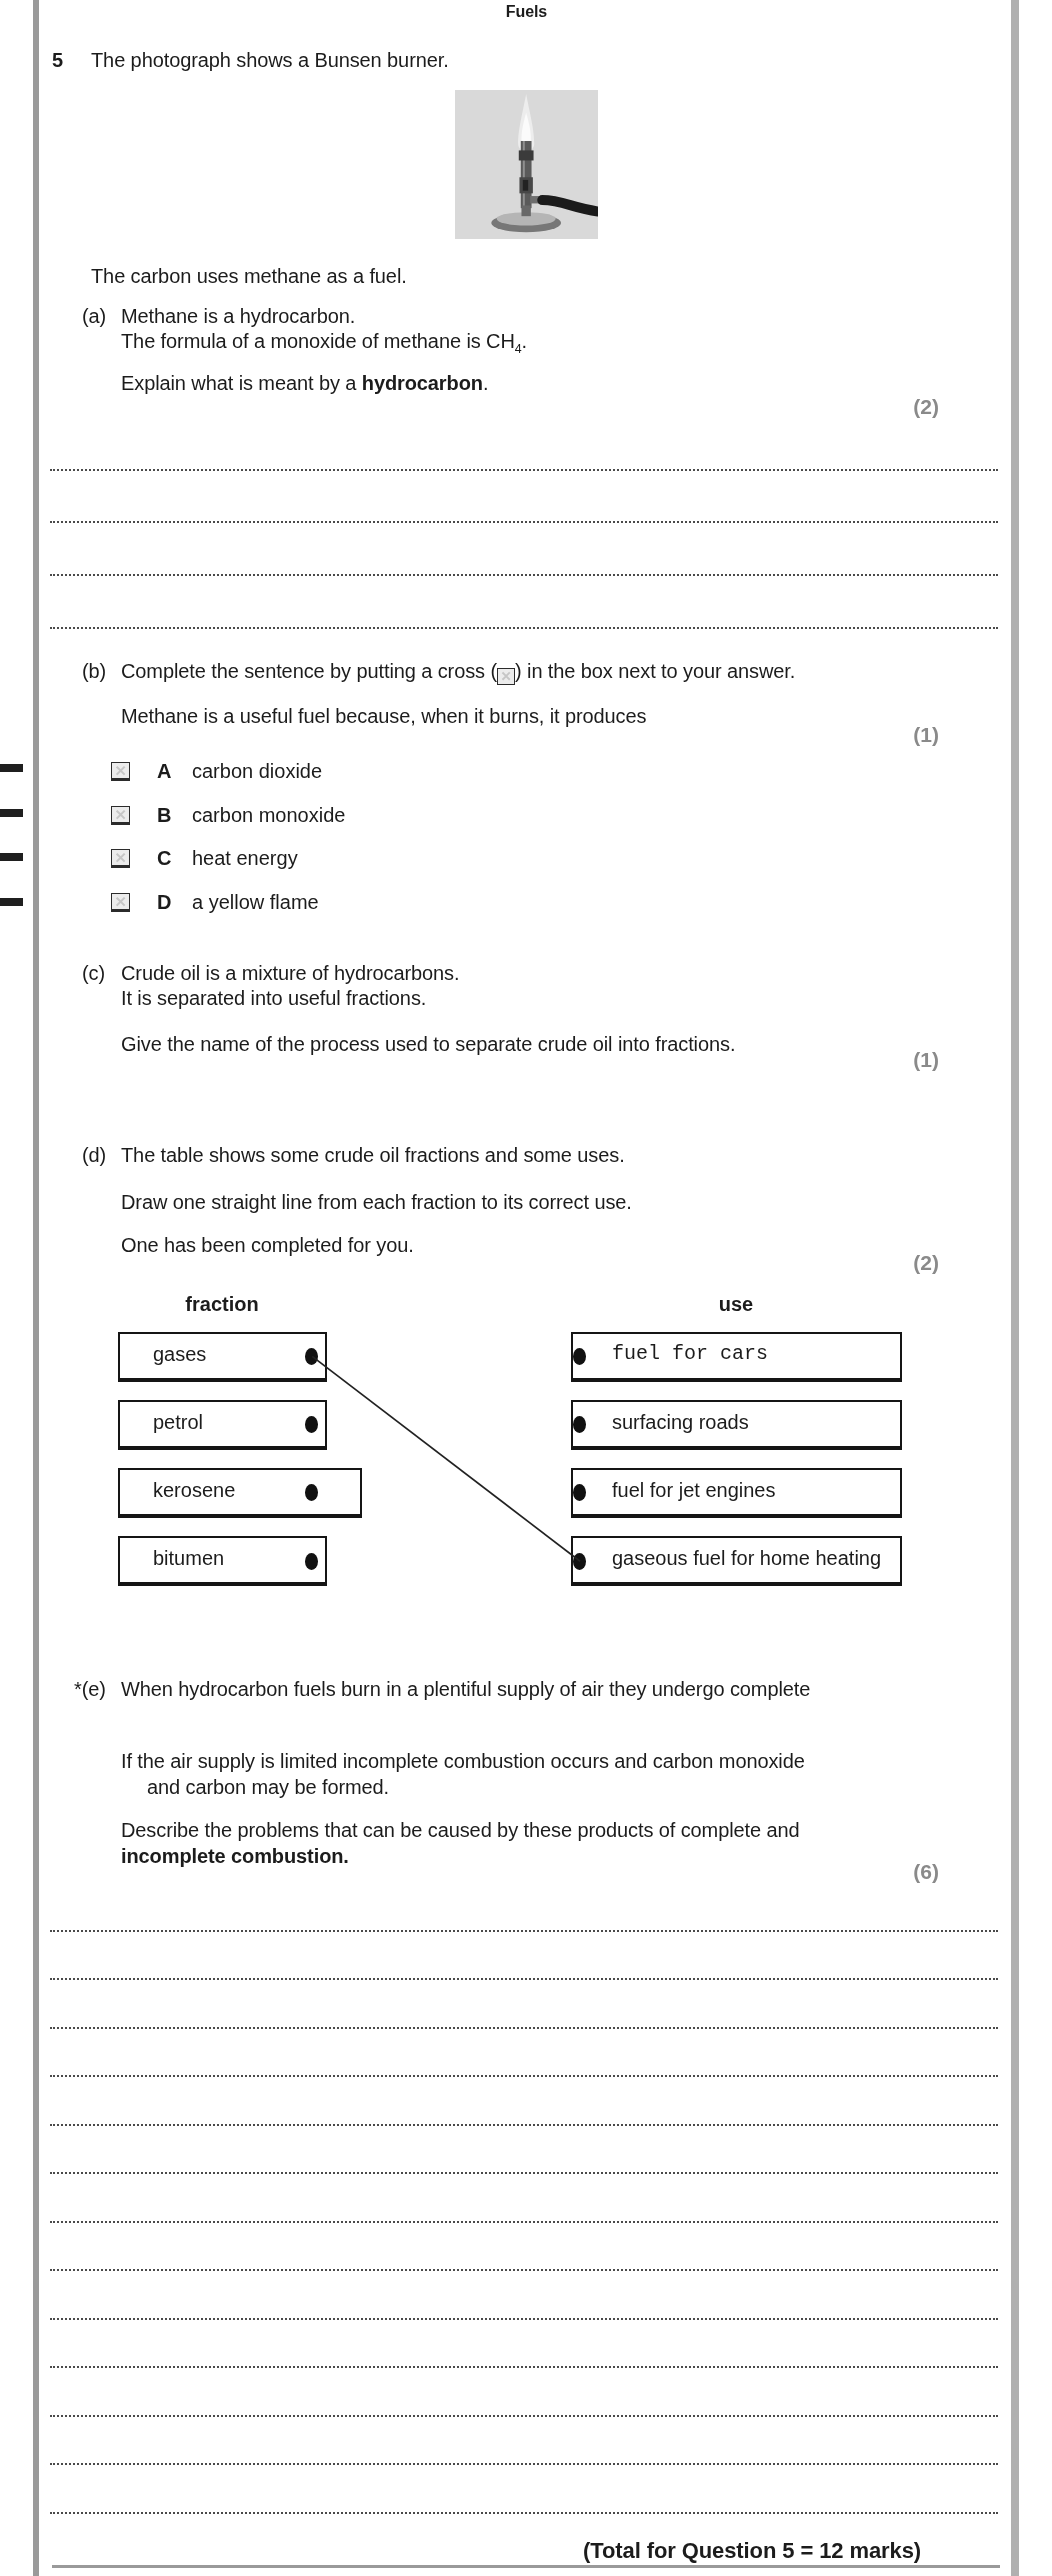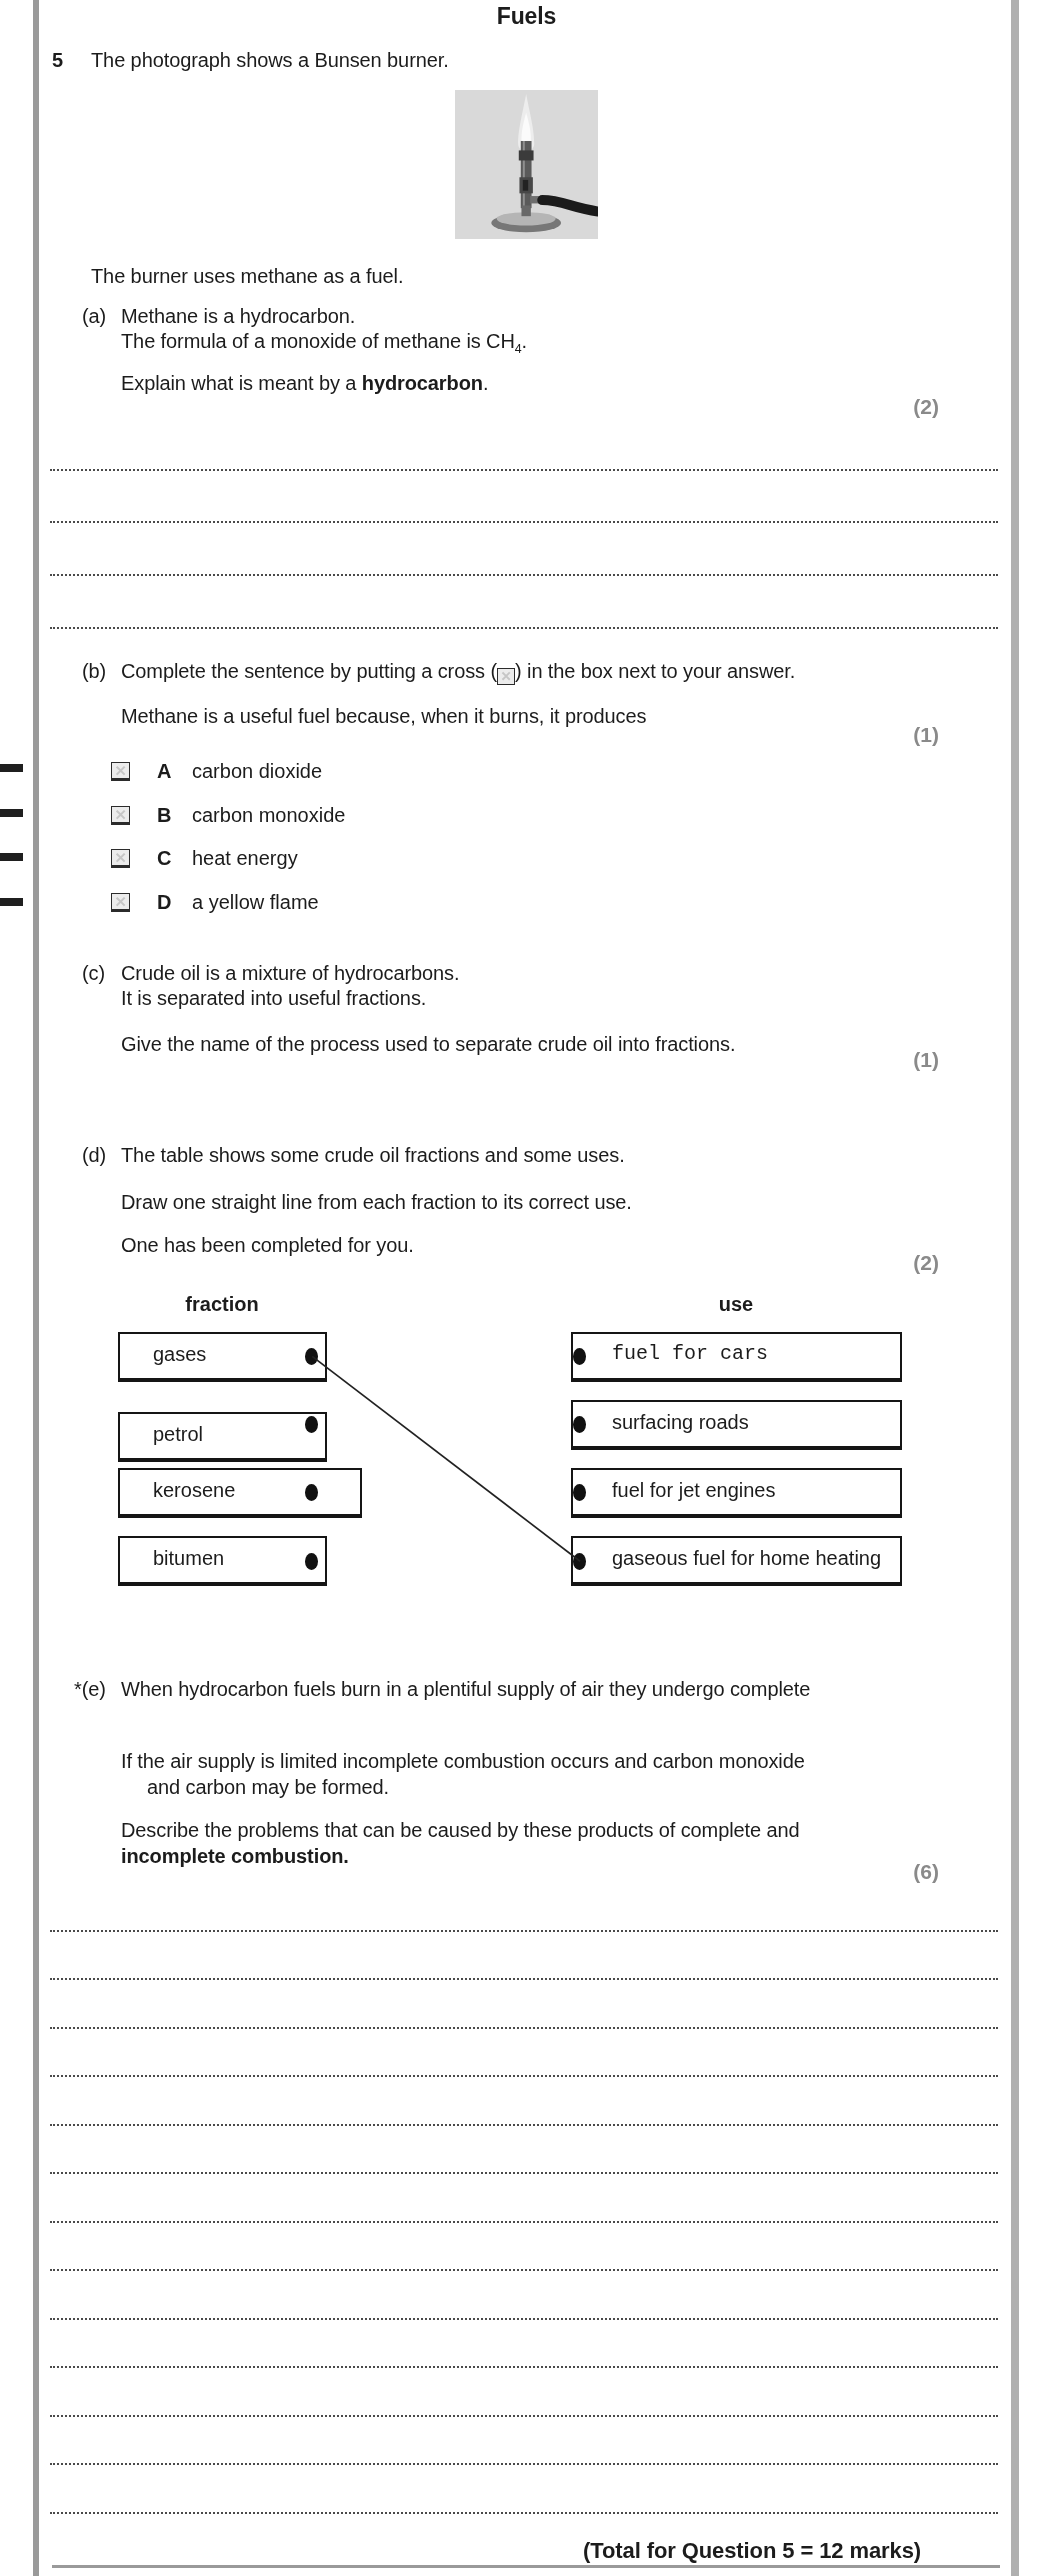--- a/index.html
+++ b/index.html
@@ -41,21 +41,21 @@
 <div id="page">
 
   <div class="vbar" style="left:33px; width:6px; background:#9a9a9a;"></div>
   <div class="vbar" style="left:1011px; width:8px; background:#b0b0b0;"></div>
 
   <div class="blackbar" style="top:764px;"></div>
   <div class="blackbar" style="top:809px;"></div>
   <div class="blackbar" style="top:853px;"></div>
   <div class="blackbar" style="top:898px;"></div>
 
-  <div class="t b" style="left:0; top:2.7px; width:1053px; text-align:center; font-size:23px; white-space:normal;">Fuels</div>
+  <div class="t b" style="left:0; top:2.7px; width:1053px; text-align:center; font-size:16px; white-space:normal;">Fuels</div>
 
   <div class="t b" style="left:52px; top:49px;">5</div>
   <div class="t" style="left:91px; top:49px;">The photograph shows a Bunsen burner.</div>
 
   <div class="photo">
     <svg width="143" height="149" viewBox="0 0 213 222">
       <path d="M106 6 C99 42 94 60 94 80 C94 95 118 95 118 80 C118 60 113 42 106 6 Z" fill="#ededed"></path>
       <path d="M106 34 C101 52 99 62 99 74 C99 84 113 84 113 74 C113 62 111 52 106 34 Z" fill="#fbfbfb"></path>
       <rect x="98" y="76" width="16" height="100" fill="#5a5a5a"></rect>
       <rect x="101" y="76" width="3" height="100" fill="#8f8f8f"></rect>
@@ -64,21 +64,21 @@
       <rect x="101" y="134" width="8" height="16" fill="#222"></rect>
       <rect x="112" y="158" width="22" height="11" fill="#6e6e6e"></rect>
       <path d="M130 164 C160 164 175 176 213 181" stroke="#1b1b1b" stroke-width="15" fill="none" stroke-linecap="round"></path>
       <path d="M72 186 L141 186 L150 198 L63 198 Z" fill="#9a9a9a"></path>
       <ellipse cx="106" cy="198" rx="52" ry="14" fill="#777"></ellipse>
       <ellipse cx="106" cy="192" rx="44" ry="10" fill="#b5b5b5"></ellipse>
       <rect x="99" y="172" width="14" height="16" fill="#686868"></rect>
     </svg>
   </div>
 
-  <div class="t" style="left:91px; top:265px;">The burner uses methane as a fuel.</div>
+  <div class="t" style="left:91px; top:265px;">The carbon uses methane as a fuel.</div>
 
   <div class="t" style="left:82px; top:305px;">(a)</div>
   <div class="t" style="left:121px; top:305px;">Methane is a hydrocarbon.</div>
   <div class="t" style="left:121px; top:330px;"><span>The formula of a monoxide of methane is CH</span><sub style="font-size:0.62em;">4</sub><span>.</span></div>
   <div class="t" style="left:121px; top:372px;"><span>Explain what is meant by a </span><span class="b">hydrocarbon</span><span>.</span></div>
   <div class="mark" style="top:395px;">(2)</div>
 
   <div class="dotline" style="top:469px;"></div>
   <div class="dotline" style="top:521px;"></div>
   <div class="dotline" style="top:574px;"></div>
@@ -121,21 +121,21 @@
   <div class="t" style="left:121px; top:1191px;">Draw one straight line from each fraction to its correct use.</div>
   <div class="t" style="left:121px; top:1234px;">One has been completed for you.</div>
   <div class="mark" style="top:1251px;">(2)</div>
 
   <div class="colhead" style="left:155px; top:1293px;">fraction</div>
   <div class="colhead" style="left:669px; top:1293px;">use</div>
 
   <div class="fbox" style="left:118px; top:1332px; width:209px;">
       <span class="lbl">gases</span>
     </div>
-  <div class="fbox" style="left:118px; top:1400px; width:209px;margin-top:12px;">
+  <div class="fbox" style="left:118px; top:1400px; width:209px;">
       <span class="lbl">petrol</span>
     </div>
   <div class="fbox" style="left:118px; top:1468px; width:244px;">
       <span class="lbl">kerosene</span>
     </div>
   <div class="fbox" style="left:118px; top:1536px; width:209px;">
       <span class="lbl">bitumen</span>
     </div>
 
   <div class="fbox" style="left:571px; top:1332px; width:331px;">

